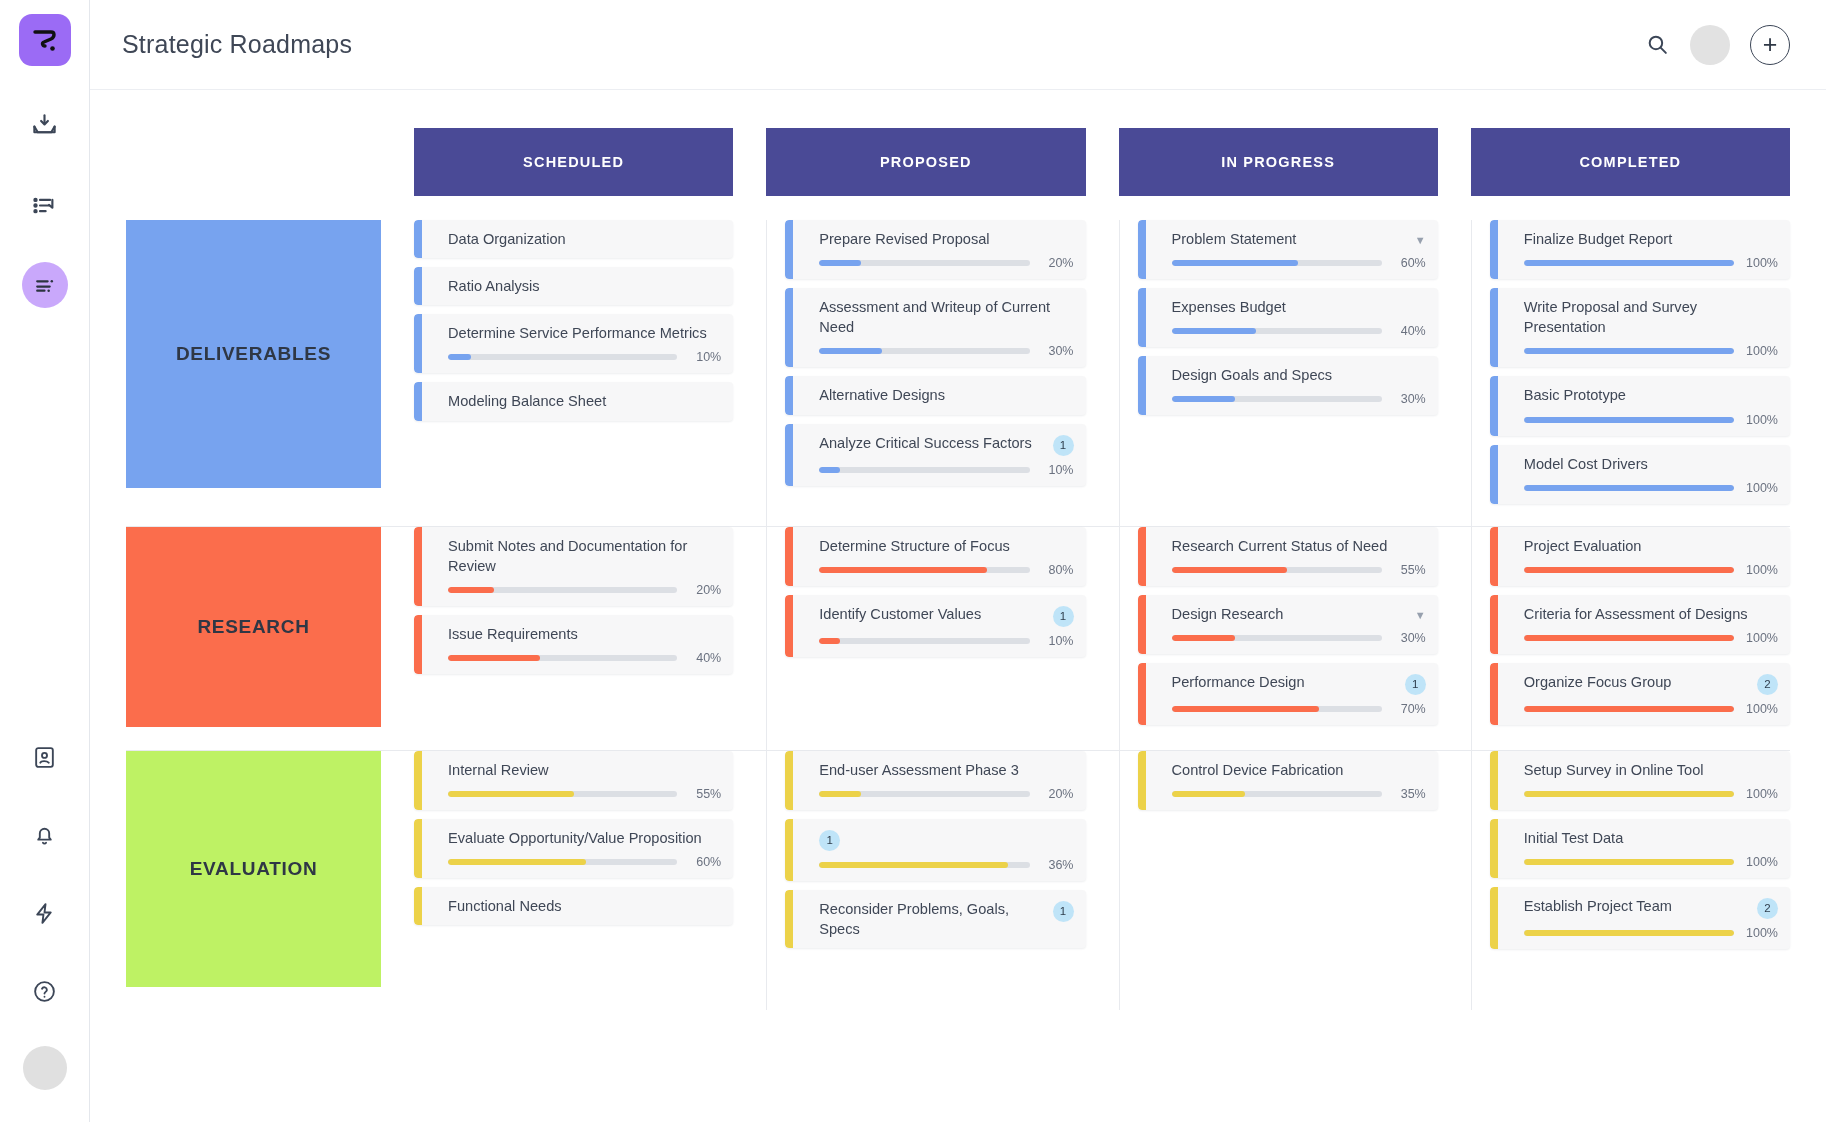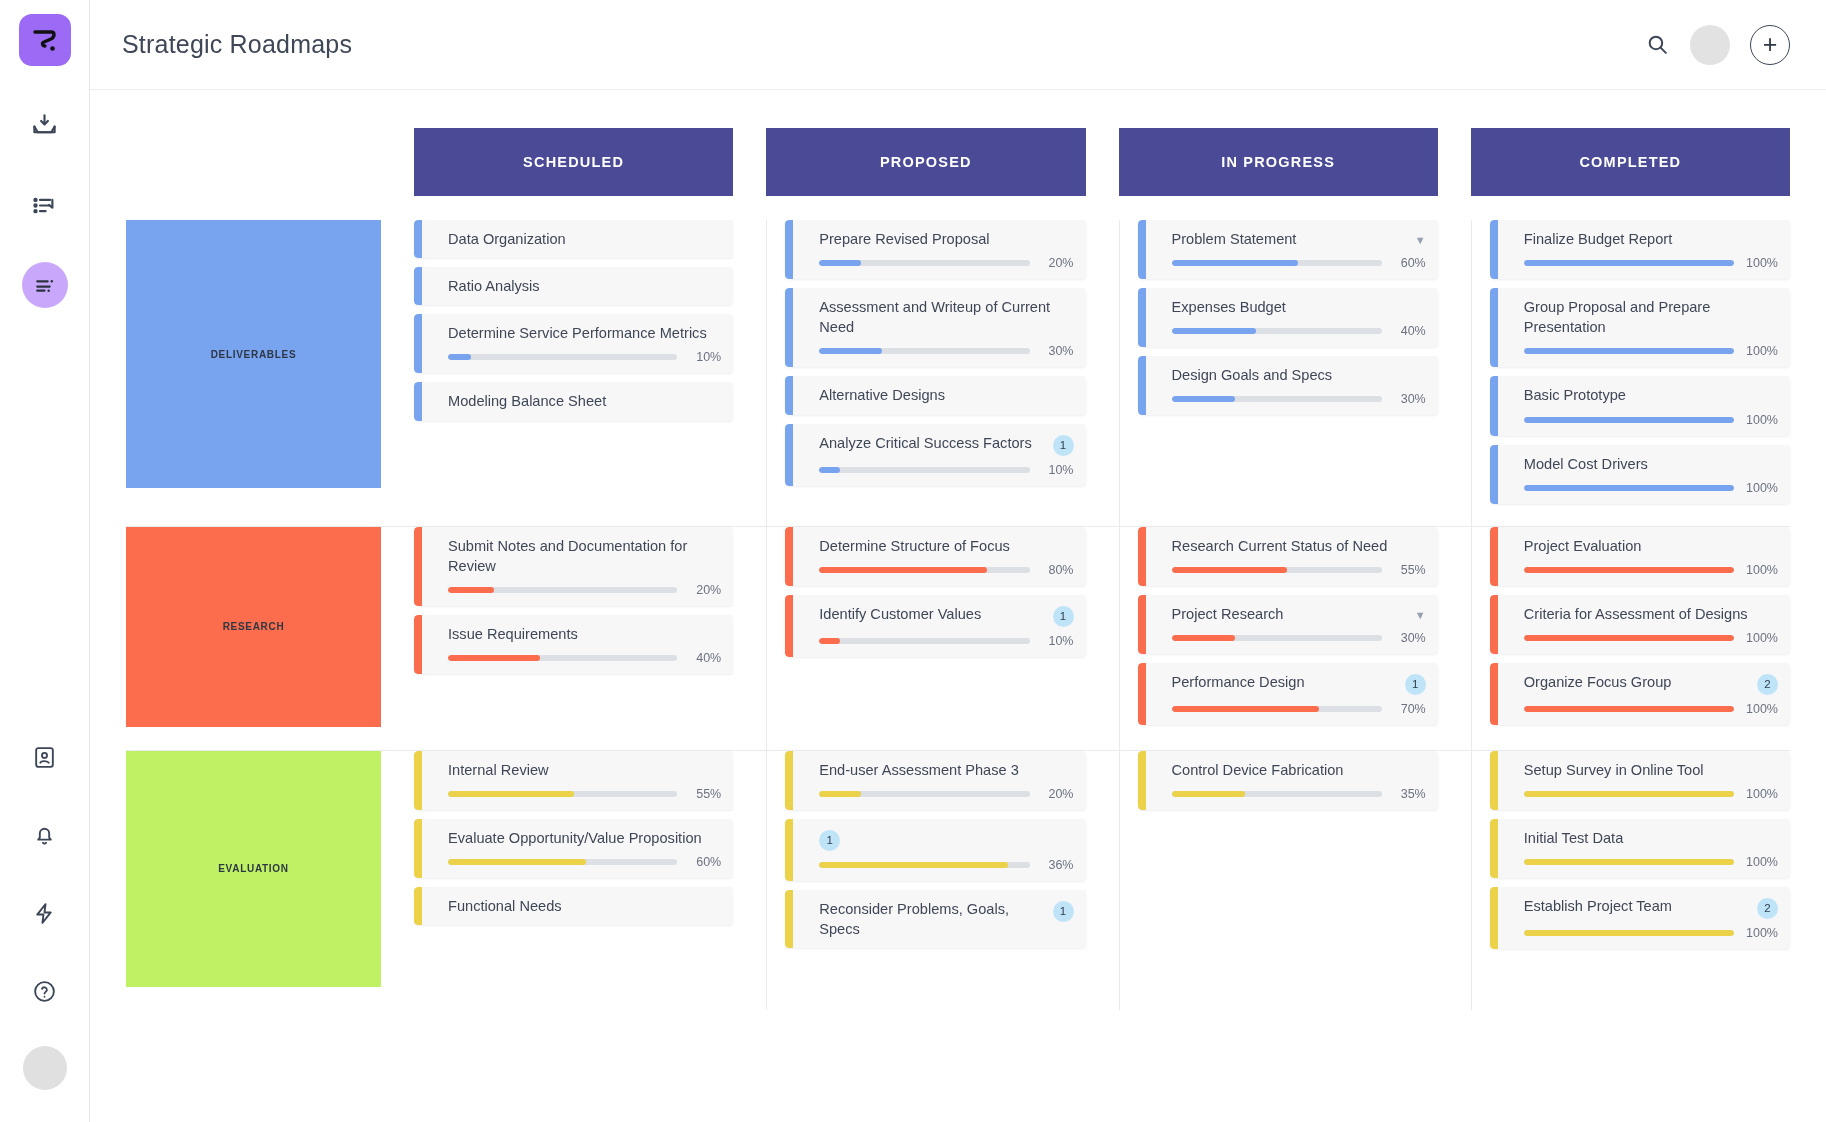--- a/index.html
+++ b/index.html
@@ -67,21 +67,21 @@
   .rows { margin-top: 24px; }
   .swimlane {
     display: grid;
     grid-template-columns: 255px repeat(4, 1fr);
     column-gap: 33px;
     border-bottom: 1px solid #e8eaee;
   }
   .swimlane:last-child { border-bottom: none; }
   .lane-label {
     display: flex; align-items: center; justify-content: center;
-    font-size: 10px; font-weight: 600; color: #2f3745;
+    font-size: 19px; font-weight: 600; color: #2f3745;
     letter-spacing: .7px; margin-bottom: 23px;
   }
   .lane-cards { padding: 0 0 22px 0; display: flex; flex-direction: column; gap: 9px; }
   .lane-cards.with-sep { border-left: 1px solid #e8eaee; padding-left: 18px; }
 
   
   .card {
     display: flex; background: #f7f7f8;
     border-radius: 4px; overflow: hidden;
     box-shadow: 0 1px 2px rgba(30,40,60,.08);
@@ -356,21 +356,21 @@
                       <div class="fill" style="width: 100%; background: rgb(119, 163, 239);"></div>
                     </div>
                     <div class="pct">100%</div>
                   </div>
                 </div>
               </div>
               <div class="card">
                 <div class="card-bar" style="background: rgb(119, 163, 239);"></div>
                 <div class="card-body">
                   <div class="card-row">
-                    <div class="card-title">Group Proposal and Prepare Presentation</div>
+                    <div class="card-title">Write Proposal and Survey Presentation</div>
                   </div>
                   <div class="prog-row">
                     <div class="track">
                       <div class="fill" style="width: 100%; background: rgb(119, 163, 239);"></div>
                     </div>
                     <div class="pct">100%</div>
                   </div>
                 </div>
               </div>
               <div class="card">
@@ -478,21 +478,21 @@
                       <div class="fill" style="width: 55%; background: rgb(251, 109, 76);"></div>
                     </div>
                     <div class="pct">55%</div>
                   </div>
                 </div>
               </div>
               <div class="card">
                 <div class="card-bar" style="background: rgb(251, 109, 76);"></div>
                 <div class="card-body">
                   <div class="card-row">
-                    <div class="card-title">Project Research</div>
+                    <div class="card-title">Design Research</div>
                     <div class="chev">▼</div>
                   </div>
                   <div class="prog-row">
                     <div class="track">
                       <div class="fill" style="width: 30%; background: rgb(251, 109, 76);"></div>
                     </div>
                     <div class="pct">30%</div>
                   </div>
                 </div>
               </div>

